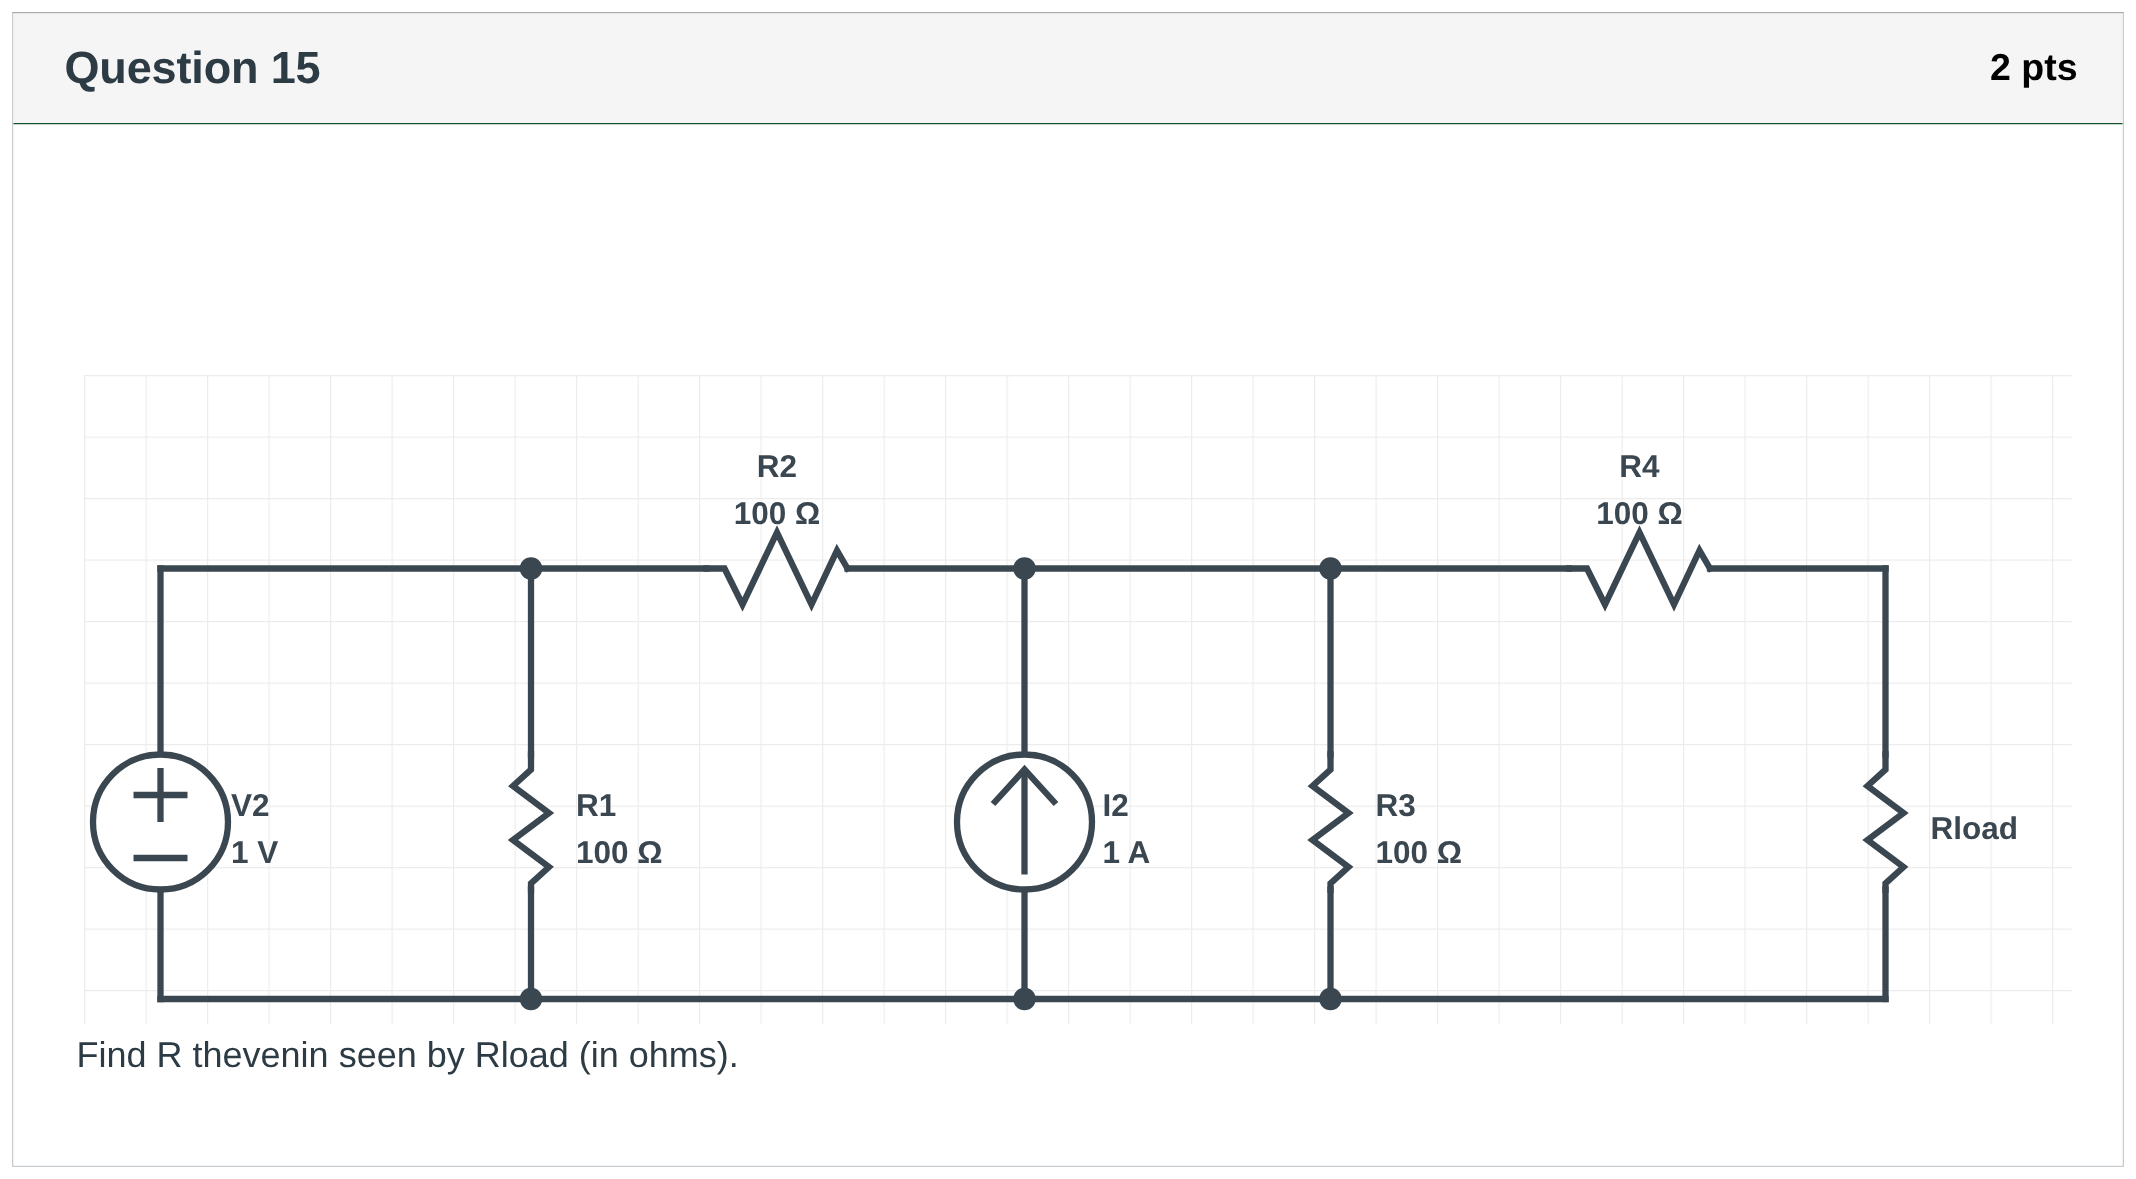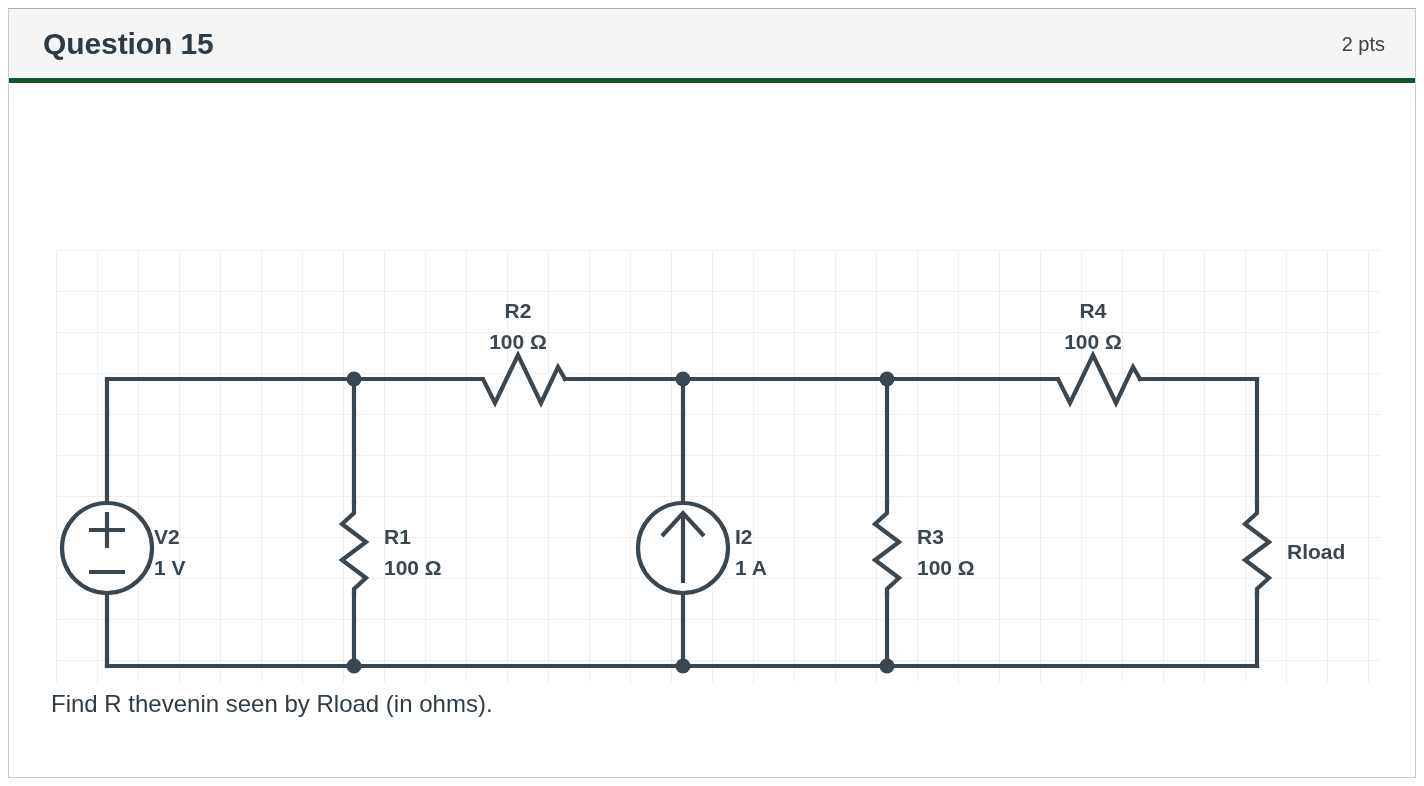--- a/index.html
+++ b/index.html
@@ -22,37 +22,37 @@
     width: 1408px;
     height: 770px;
     border: 1px solid #c7cdd1;
     border-top: 1px solid #a8aaad;
     background: #ffffff;
   }
   .question-header {
     position: relative;
     height: 74px;
     background: #f5f5f5;
-    border-bottom: 5px solid #14532d;
+    border-bottom: 1px solid #14532d;
     display: flex;
     align-items: center;
     justify-content: space-between;
     padding: 0 30px 0 34px;
   }
   .question-title {
     font-size: 30px;
     font-weight: bold;
     color: #2d3b45;
     letter-spacing: -0.1px;
     line-height: 1;
   }
   .question-points {
-    font-size: 20px;
-    color: #404040;
-    font-weight: normal;
+    font-size: 25px;
+    color: #000000;
+    font-weight: bold;
     line-height: 1;
   }
   .question-body {
     position: relative;
     height: 694px;
     background: #ffffff;
   }
   .circuit-wrap {
     position: absolute;
     left: 0px;

